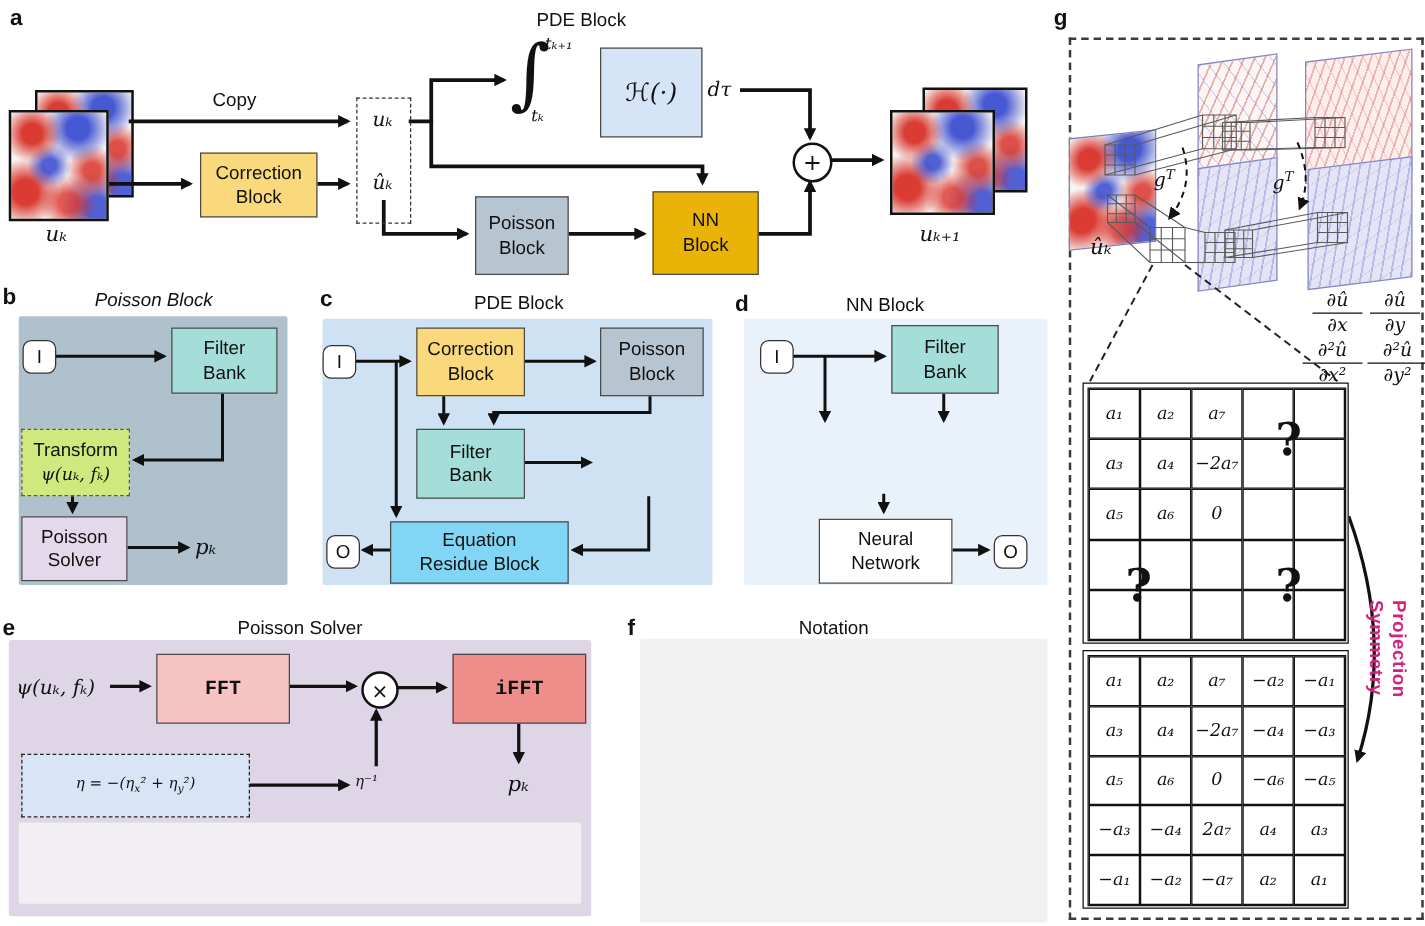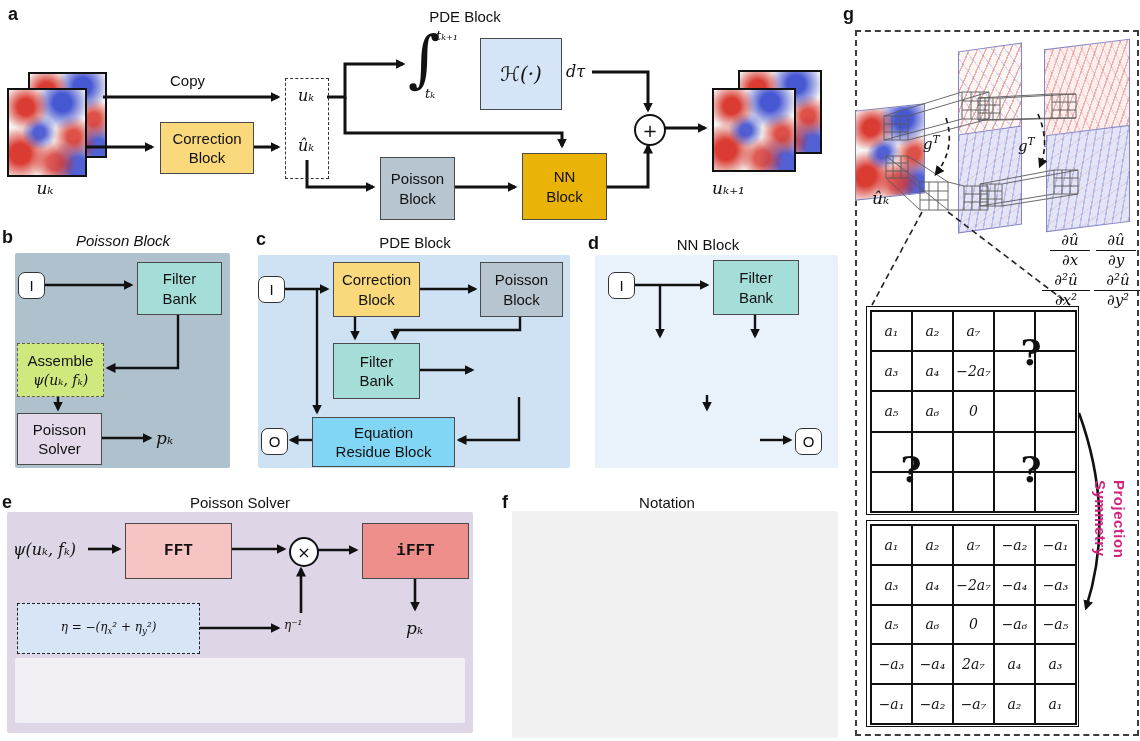--- a/index.html
+++ b/index.html
@@ -235,31 +235,31 @@
     <span class="l">NN</span>
     <span class="l">Block</span>
   </div>
 
   <div class="node" style="left:634px;top:114px;width:28px;height:28px;">
     <span>+</span>
   </div>
 
   <div class="field turb" style="left:738px;top:70px;width:80px;height:80px;z-index:2;"></div>
   <div class="field turb" style="left:712px;top:88px;width:80px;height:80px;z-index:3;"></div>
-  <div class="lbl math mb" style="left:712px;top:178px;width:80px;font-size:17px;">uₖ₊₁</div>
+  <div class="lbl math mb" style="left:712px;top:178px;width:80px;text-align:center;font-size:17px;">uₖ₊₁</div>
 
   <div class="term" style="left:18px;top:272px;">
     <span>I</span>
   </div>
   <div class="block" style="left:137px;top:262px;width:83px;height:51px;background:#a5ded8;">
     <span class="l">Filter</span>
     <span class="l">Bank</span>
   </div>
   <div class="block dashed" style="left:17px;top:343px;width:85px;height:52px;background:#cfe97f;border-color:#5a5a5a;">
-    <span class="l">Assemble</span>
+    <span class="l">Transform</span>
     <span class="l math" style="font-size:14px;">ψ(uₖ, fₖ)</span>
   </div>
   <div class="block" style="left:17px;top:413px;width:83px;height:50px;background:#e4d9eb;">
     <span class="l">Poisson</span>
     <span class="l">Solver</span>
   </div>
   <div class="lbl math" style="left:156px;top:428px;font-size:17px;">pₖ</div>
 
   <div class="term" style="left:258px;top:276px;">
     <span>I</span>
@@ -283,20 +283,24 @@
   <div class="term" style="left:261px;top:428px;">
     <span>O</span>
   </div>
 
   <div class="term" style="left:608px;top:272px;">
     <span>I</span>
   </div>
   <div class="block" style="left:713px;top:260px;width:84px;height:53px;background:#a5ded8;">
     <span class="l">Filter</span>
     <span class="l">Bank</span>
+  </div>
+  <div class="block" style="left:655px;top:415px;width:105px;height:50px;background:#fff;">
+    <span class="l">Neural</span>
+    <span class="l">Network</span>
   </div>
   <div class="term" style="left:795px;top:428px;">
     <span>O</span>
   </div>
 
   <div class="lbl math mb" style="left:13px;top:540px;font-size:16px;">ψ(uₖ, fₖ)</div>
   <div class="block" style="left:125px;top:523px;width:105px;height:54px;background:#f6c5c3;">
     <span class="mono" style="font-size:16px;">FFT</span>
   </div>
   <div class="node" style="left:289px;top:537px;width:26px;height:26px;">

